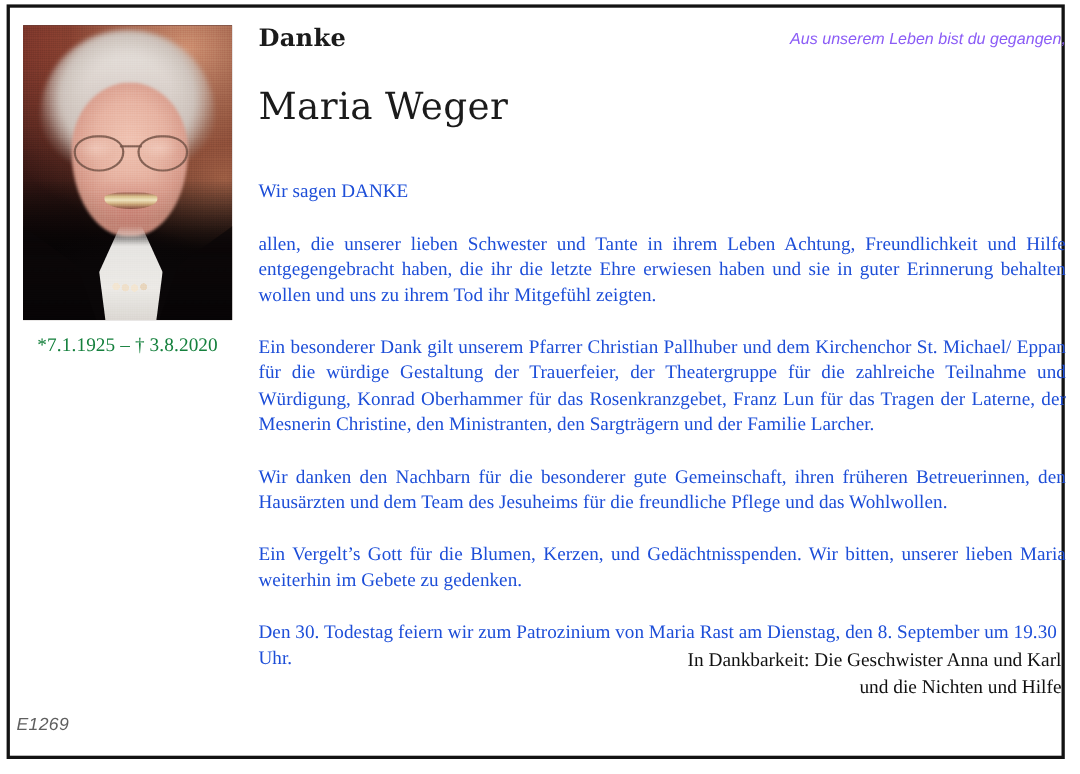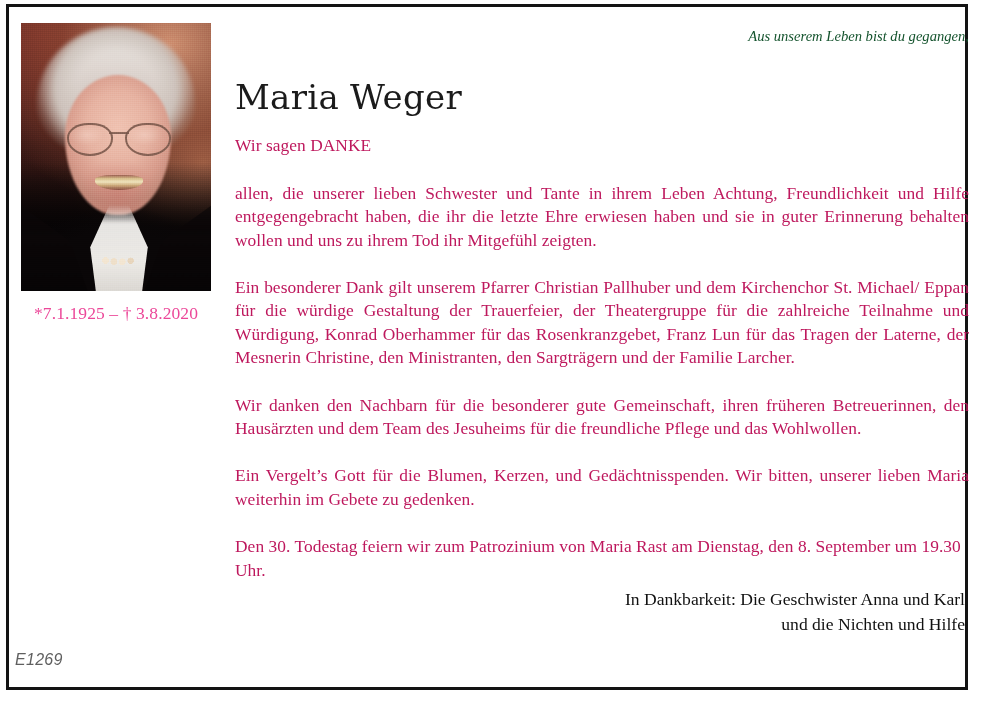--- a/index.html
+++ b/index.html
@@ -136,21 +136,21 @@
       repeating-linear-gradient(90deg, rgba(255,255,255,.025) 0 1px, rgba(0,0,0,.025) 1px 2px);
     mix-blend-mode: overlay;
   }
 
   .dates {
     margin-top: 12px;
     width: 190px;
     text-align: center;
     font-family: "Liberation Serif", serif;
     font-size: 17.5px;
-    color: #ec4899;
+    color: #15803d;
     letter-spacing: .1px;
     white-space: nowrap;
   }
 
   
   .text-col {
     position: absolute;
     left: 226px;
     top: 16px;
     width: 734px;
@@ -168,43 +168,43 @@
     color: #1b1b1b;
     letter-spacing: .2px;
     line-height: 1.1;
   }
 
   .quote {
     position: absolute;
     right: 0;
     top: 2px;
     text-align: right;
-    font-family: Liberation Serif, serif;
+    font-family: Liberation Sans, sans-serif;
     font-style: italic;
     font-size: 14.6px;
     line-height: 1.52;
-    color: #14532d;
+    color: #8b5cf6;
   }
 
   .name {
     margin-top: 12px;
     font-family: "DejaVu Serif", serif;
     font-weight: 400;
     font-size: 34px;
     line-height: 1.1;
     color: #1b1b1b;
     letter-spacing: .3px;
   }
 
   .body {
-    margin-top: 18px;
+    margin-top: 46px;
     font-family: "Liberation Serif", serif;
     font-size: 17.4px;
     line-height: 23.4px;
-    color: #be185d;
+    color: #1d4ed8;
     text-align: justify;
     letter-spacing: .05px;
   }
   .body p { margin: 0 0 24px 0; }
   .body p.last { margin-bottom: 0; }
   .body p.nojust { text-align: left; }
 
   .signature {
     position: absolute;
     right: 0;
@@ -252,20 +252,21 @@
         <div class="pearls"></div>
         <div class="portrait-layer grain"></div>
       </div>
 
       <div class="dates">*7.1.1925 – † 3.8.2020</div>
     </div>
 
     <div class="text-col">
 
       <div class="head-row">
+        <div class="danke">Danke</div>
         <div class="quote">
           <div>Aus unserem Leben bist du gegangen,</div>
         </div>
       </div>
 
       <div class="name">Maria Weger</div>
 
       <div class="body">
         <p class="nojust">Wir sagen DANKE</p>
         <p>allen, die unserer lieben Schwester und Tante in ihrem Leben Achtung, Freundlichkeit und Hilfe entgegengebracht haben, die ihr die letzte Ehre erwiesen haben und sie in guter Erinnerung behalten wollen und uns zu ihrem Tod ihr Mitgefühl zeigten.</p>

